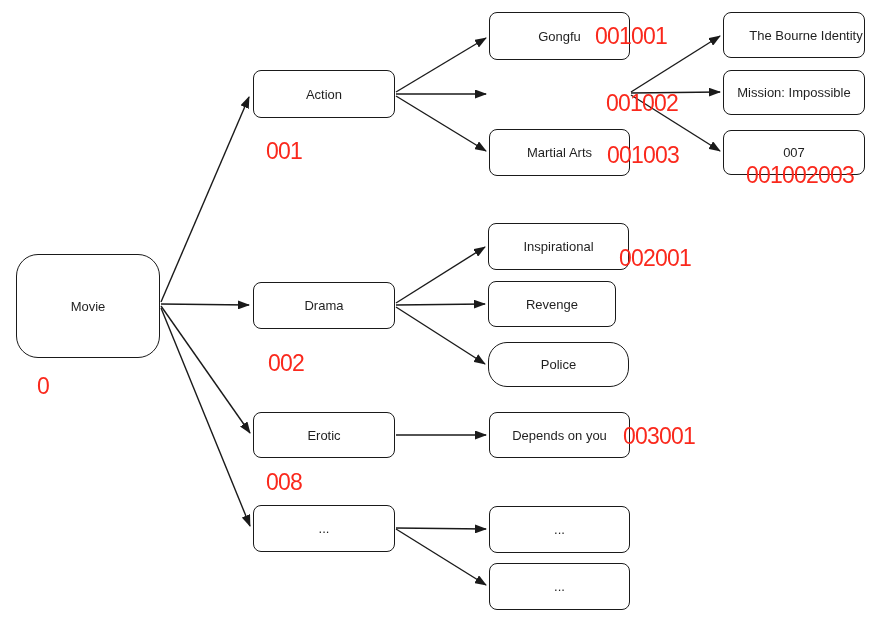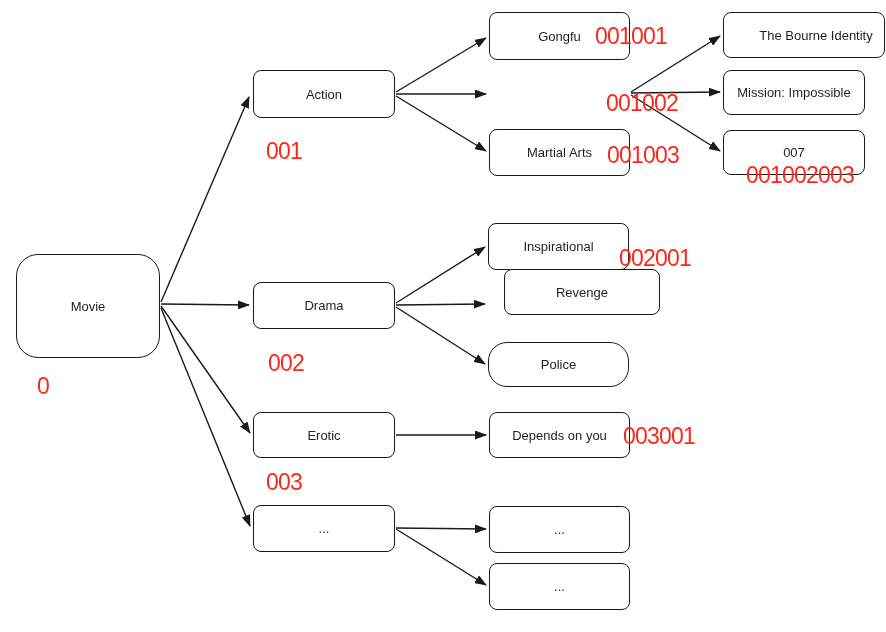--- a/index.html
+++ b/index.html
@@ -69,49 +69,49 @@
     </div>
   <div class="node" style="left:489px; top:12px;  width:141px; height:48px;">
       <span>Gongfu</span>
     </div>
   <div class="node" style="left:489px; top:129px; width:141px; height:47px;">
       <span>Martial Arts</span>
     </div>
   <div class="node" style="left:488px; top:223px; width:141px; height:47px;">
       <span>Inspirational</span>
     </div>
-  <div class="node" style="left:488px; top:269px; width:156px; height:46px;margin-left:16px;">
+  <div class="node" style="left:488px; top:281px; width:128px; height:46px;">
       <span>Revenge</span>
     </div>
   <div class="node" style="left:488px; top:342px; width:141px; height:45px;border-radius:19px;">
       <span>Police</span>
     </div>
   <div class="node" style="left:489px; top:412px; width:141px; height:46px;">
       <span>Depends on you</span>
     </div>
   <div class="node" style="left:489px; top:506px; width:141px; height:47px;">
       <span>...</span>
     </div>
   <div class="node" style="left:489px; top:563px; width:141px; height:47px;">
       <span>...</span>
     </div>
-  <div class="node" style="left:723px; top:12px;  width:162px; height:46px;padding-left:24px;">
+  <div class="node" style="left:723px; top:12px;  width:142px; height:46px;padding-left:24px;">
       <span>The Bourne Identity</span>
     </div>
   <div class="node" style="left:723px; top:70px;  width:142px; height:45px;">
       <span>Mission: Impossible</span>
     </div>
   <div class="node" style="left:723px; top:130px; width:142px; height:45px;">
       <span>007</span>
     </div>
 
   <div class="code" style="left:37px;  top:375px;">0</div>
   <div class="code" style="left:266px; top:140px;">001</div>
   <div class="code" style="left:268px; top:352px;">002</div>
-  <div class="code" style="left:266px; top:471px;">003</div>
+  <div class="code" style="left:266px; top:471px;">008</div>
   <div class="code" style="left:595px; top:25px;">001001</div>
   <div class="code" style="left:606px; top:92px;">001002</div>
   <div class="code" style="left:607px; top:144px;">001003</div>
   <div class="code" style="left:746px; top:164px;text-align:center;">001002003</div>
   <div class="code" style="left:619px; top:247px;">002001</div>
   <div class="code" style="left:623px; top:425px;">003001</div>
 
 </div>
 
 </body></html>

